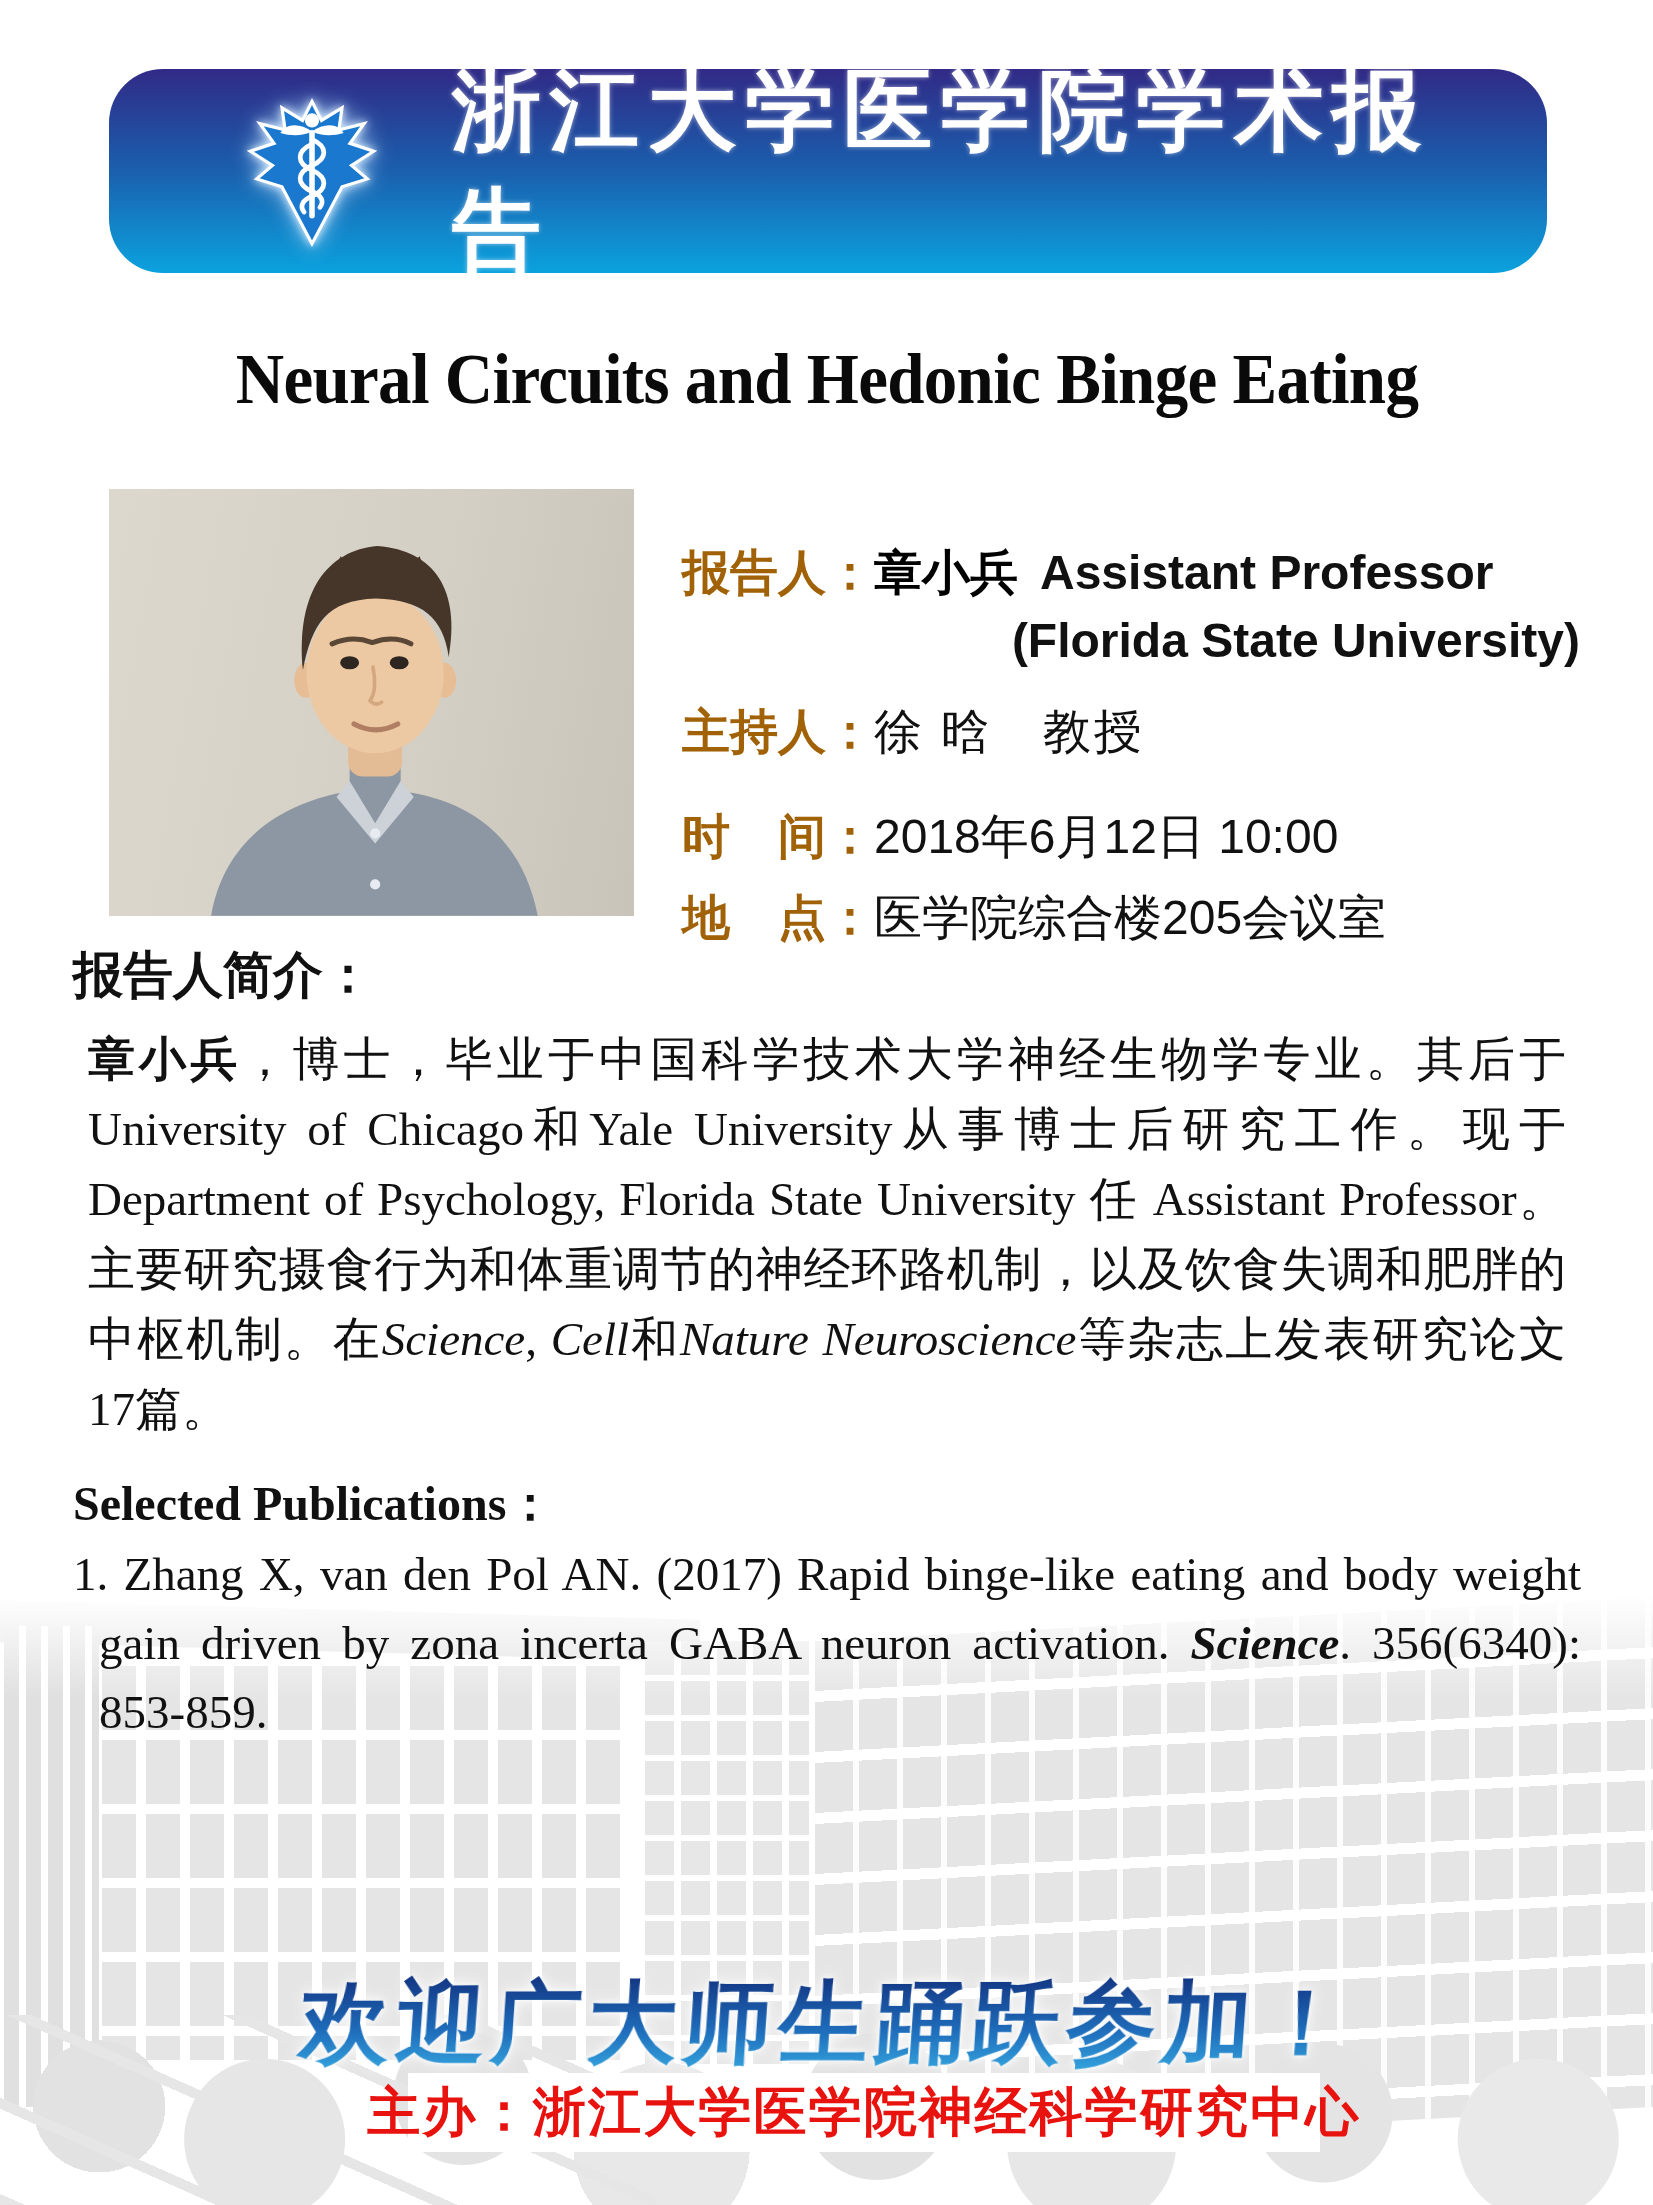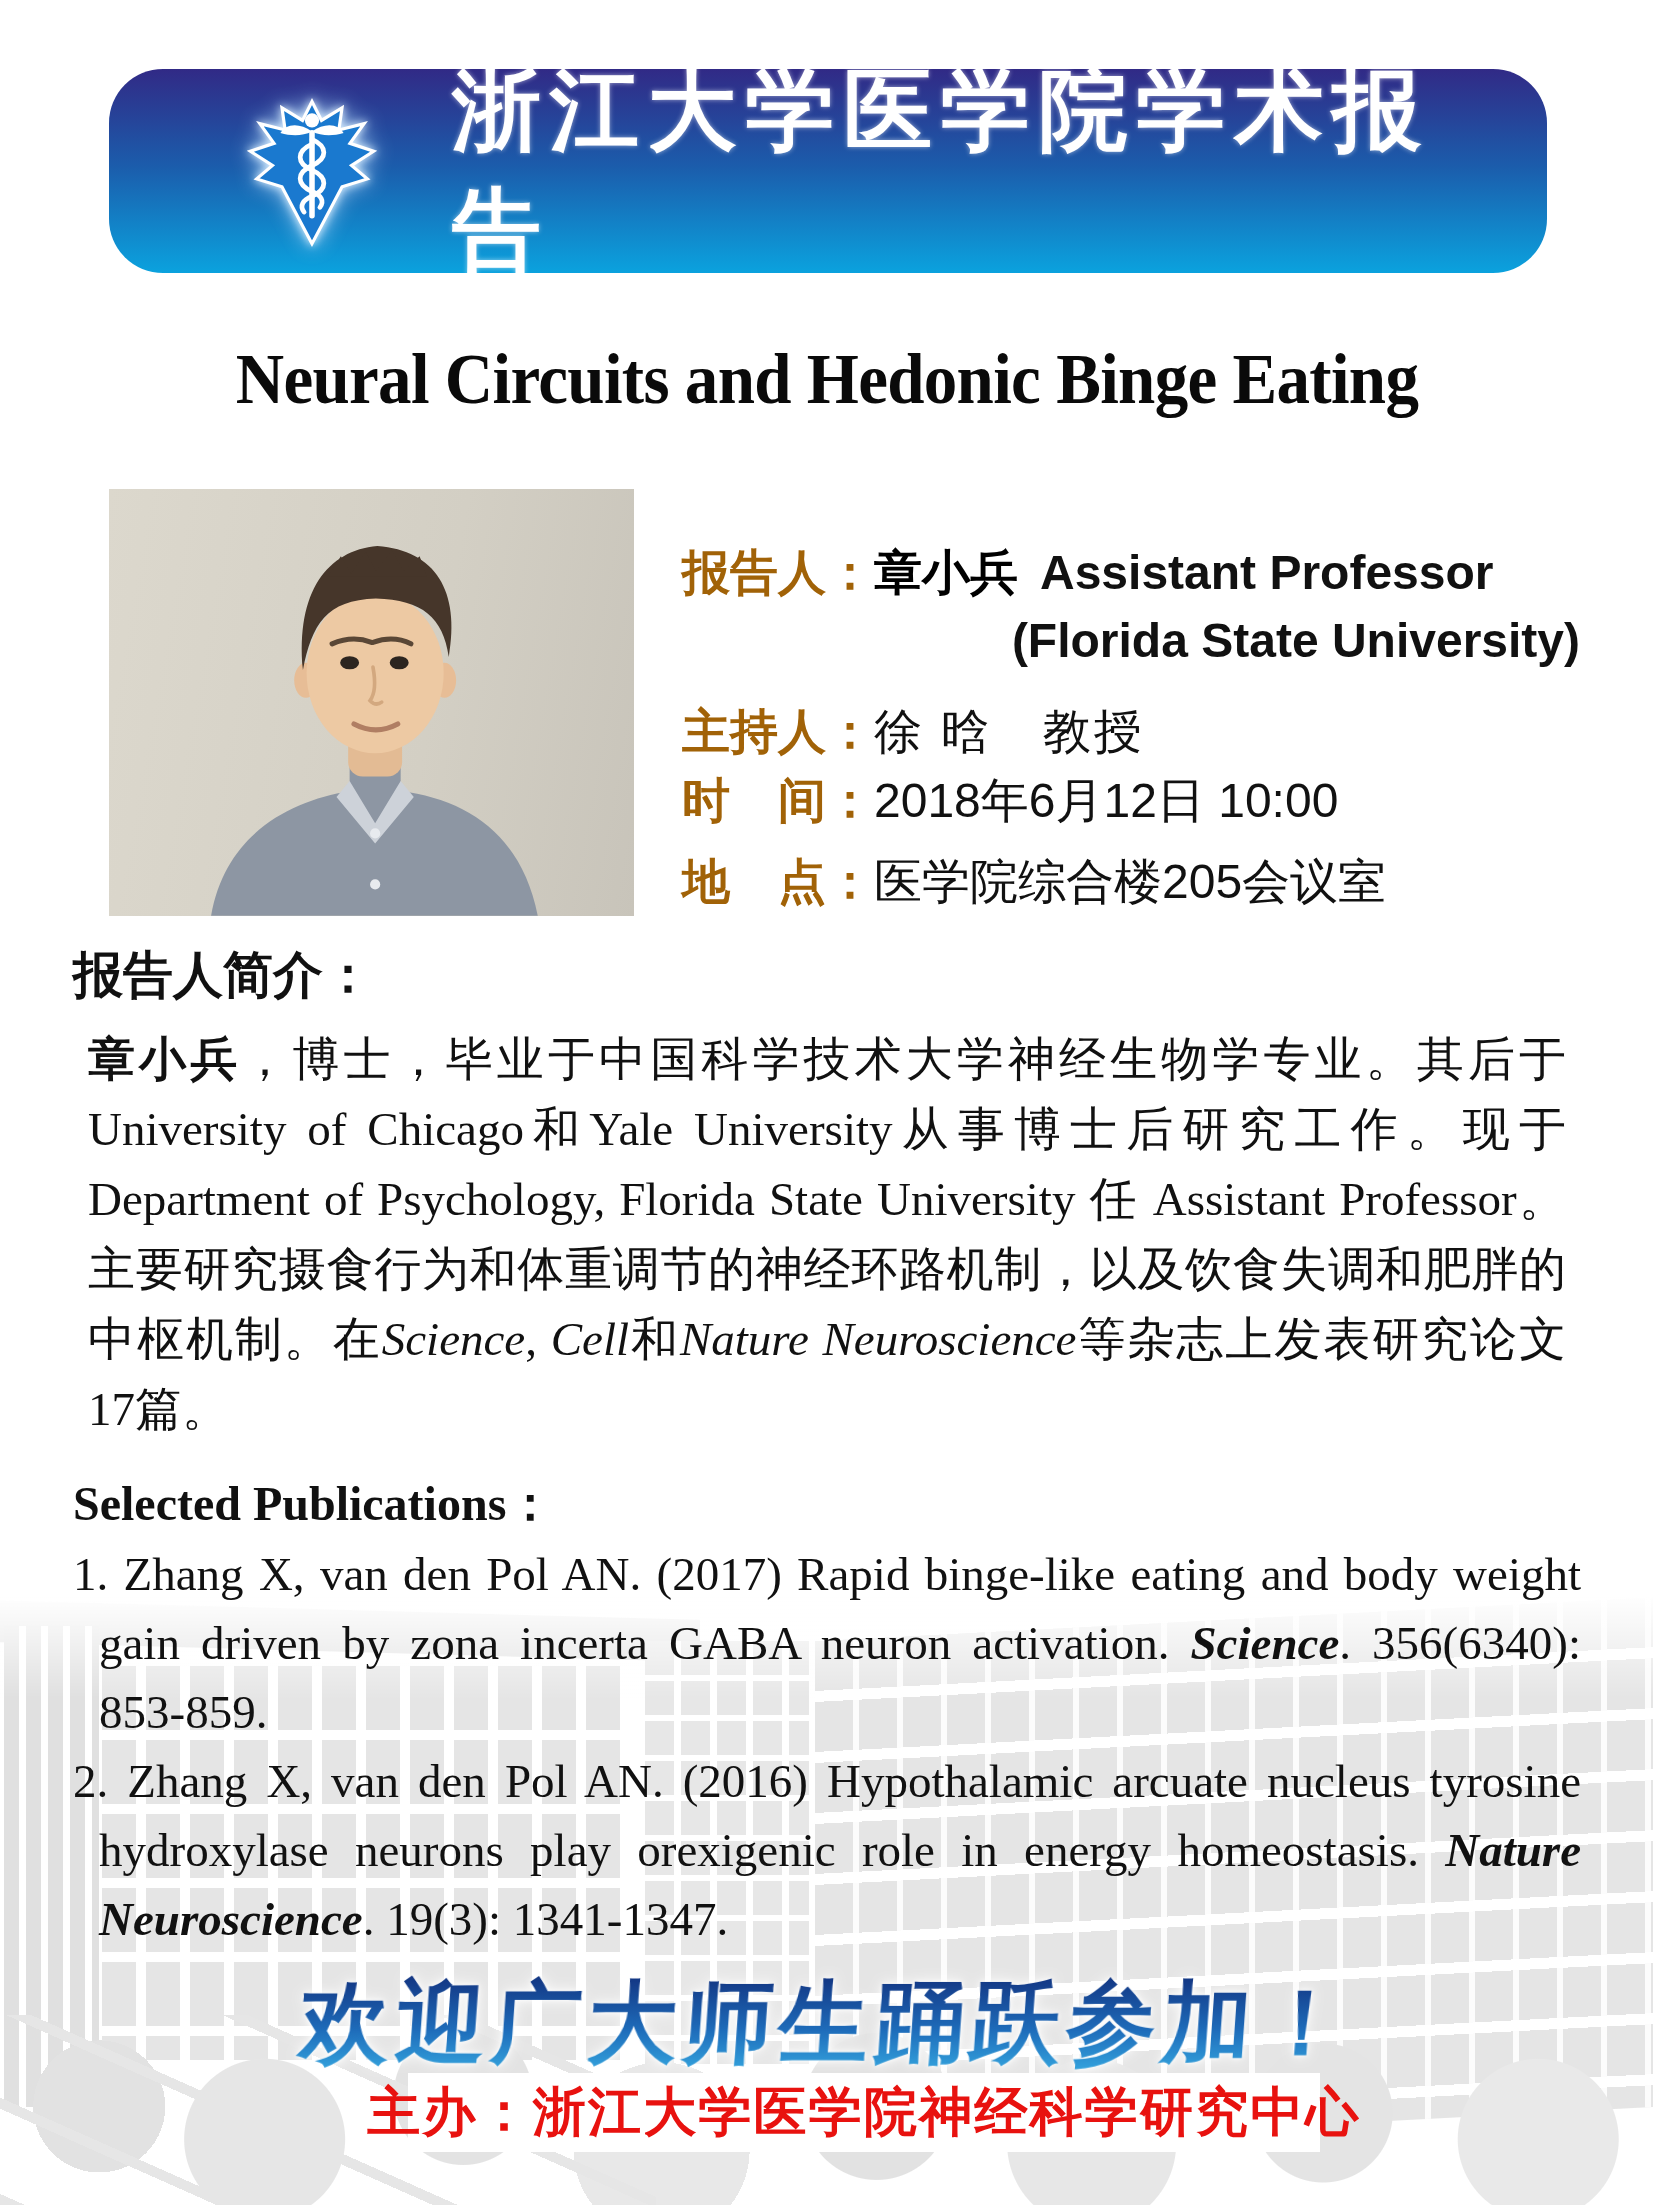--- a/index.html
+++ b/index.html
@@ -62,21 +62,21 @@
   
   .info{position:absolute;left:682px;top:545px;width:898px;z-index:2;}
   .info-line{font-size:48px;line-height:1.18;white-space:nowrap;}
   .lbl{font-weight:700;color:#a16207;}
   .name{font-weight:700;color:#000;}
   .gap{display:inline-block;width:22px;}
   .en-bold{font-weight:700;font-family:"Liberation Sans",sans-serif;}
   .affiliation{margin-top:11.7px;text-align:right;font-weight:700;}
   .line-host{margin-top:34px;}
   .line-host .val{font-weight:400;letter-spacing:2.9px;}
-  .line-time{margin-top:12px;}
+  .line-time{margin-top:48px;}
   .line-time .val{font-weight:400;}
   .line-venue{margin-top:25px;}
   .line-venue .val{font-weight:400;}
 
   
   .bio{position:absolute;left:73px;top:942px;width:1508px;z-index:2;}
   .bio h2{margin:0 0 10.2px 0;font-size:50px;font-weight:700;font-family:"Liberation Sans",sans-serif;}
   .bio p{margin:15px;font-size:47px;line-height:70px;text-align:justify;
       font-family:"Liberation Serif",serif;}
   .cjk-bold{font-weight:700;}
@@ -166,21 +166,20 @@
   </section>
 
   <section class="bio">
     <h2>报告人简介：</h2>
     <p><span class="cjk-bold">章小兵</span><span>，博士，毕业于中国科学技术大学神经生物学专业。其后于University of Chicago和Yale University从事博士后研究工作。现于Department of Psychology, Florida State University 任 Assistant Professor。主要研究摄食行为和体重调节的神经环路机制，以及饮食失调和肥胖的中枢机制。在</span><span class="it">Science</span><span>, </span><span class="it">Cell</span><span>和</span><span class="it">Nature Neuroscience</span><span>等杂志上发表研究论文17篇。</span></p>
   </section>
 
   <section class="pubs">
     <h2>Selected Publications：</h2>
     <p class="pub"><span>1. </span><span class="b">Zhang X</span><span>, van den Pol AN. (2017) Rapid binge-like eating and body weight gain driven by zona incerta GABA neuron activation. </span><span class="bi">Science</span><span>. 356(6340): 853-859.</span></p>
-    <p class="pub"><span>2. </span><span class="b">Zhang X</span><span>, van den Pol AN. (2016) Hypothalamic arcuate nucleus tyrosine hydroxylase neurons play orexigenic role in energy homeostasis. </span><span class="bi">Nature Neuroscience</span><span>. 19(3): 1341-1347.</span></p>
   </section>
 
   <div class="welcome">欢迎广大师生踊跃参加！</div>
   <div class="host-band">
     <span class="host-text">主办：浙江大学医学院神经科学研究中心</span>
   </div>
 
 </div>
 
 

